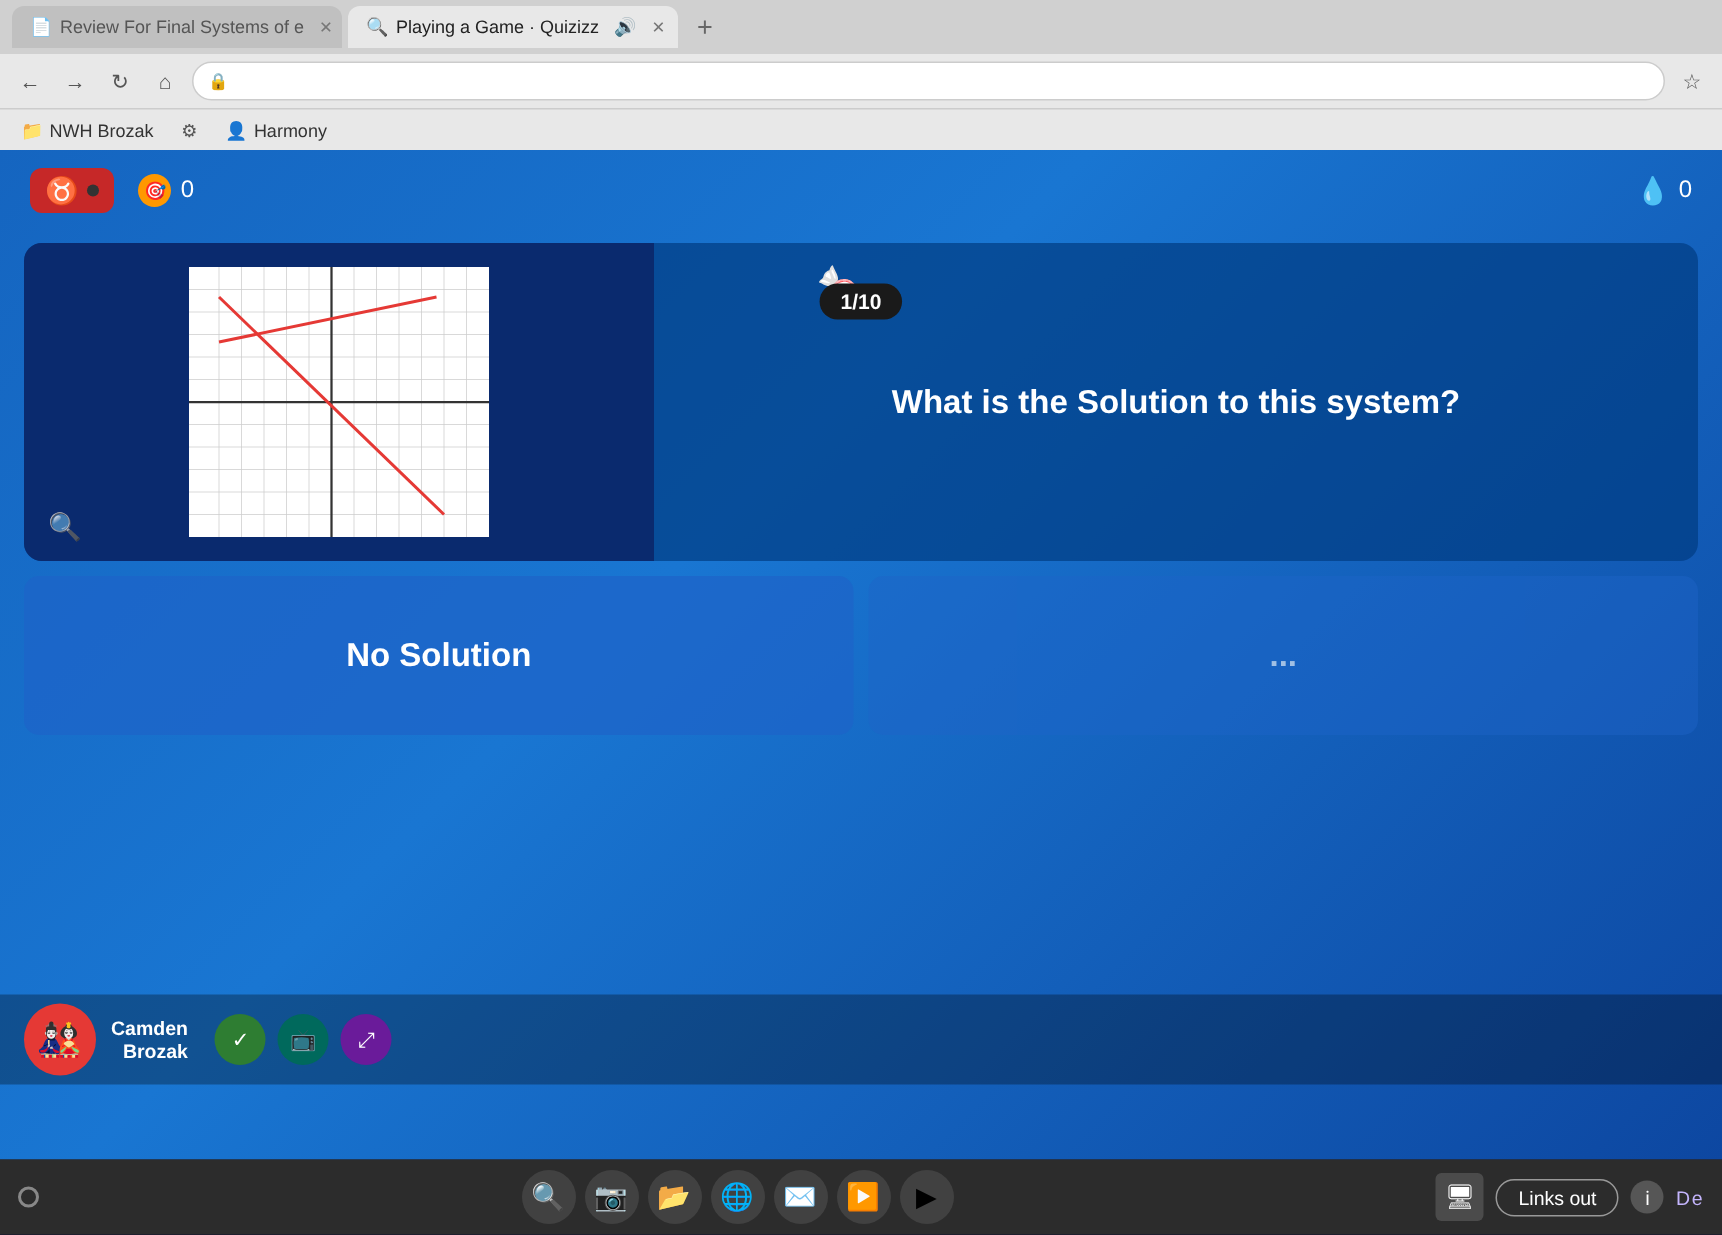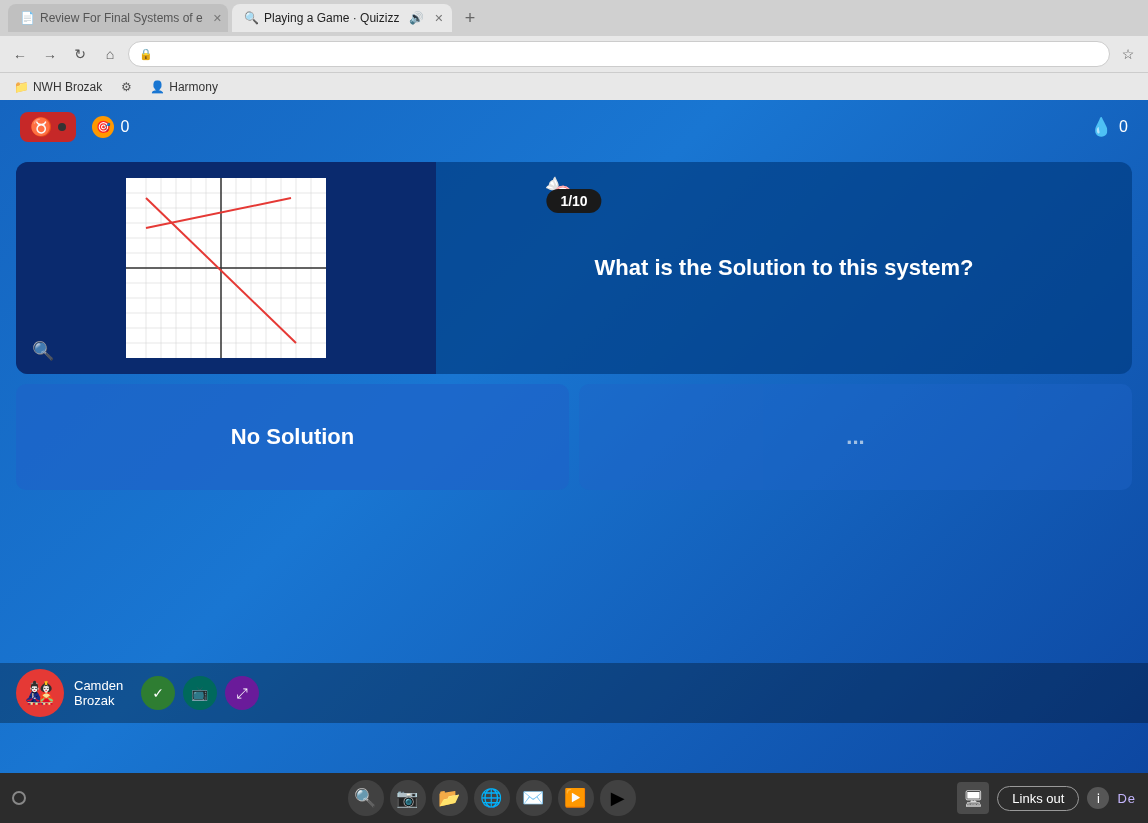--- a/index.html
+++ b/index.html
@@ -326,21 +326,22 @@
       overflow: hidden;
       display: flex;
       align-items: center;
       justify-content: center;
       font-size: 24px;
     }
 
     .user-name {
       color: white;
       font-size: 13px;
-      font-weight: 400;
+      font-weight: 700;
+      text-align: right;
     }
 
     .user-action-icons {
       display: flex;
       gap: 8px;
       margin-left: 8px;
     }
 
     .action-icon-btn {
       width: 34px;

